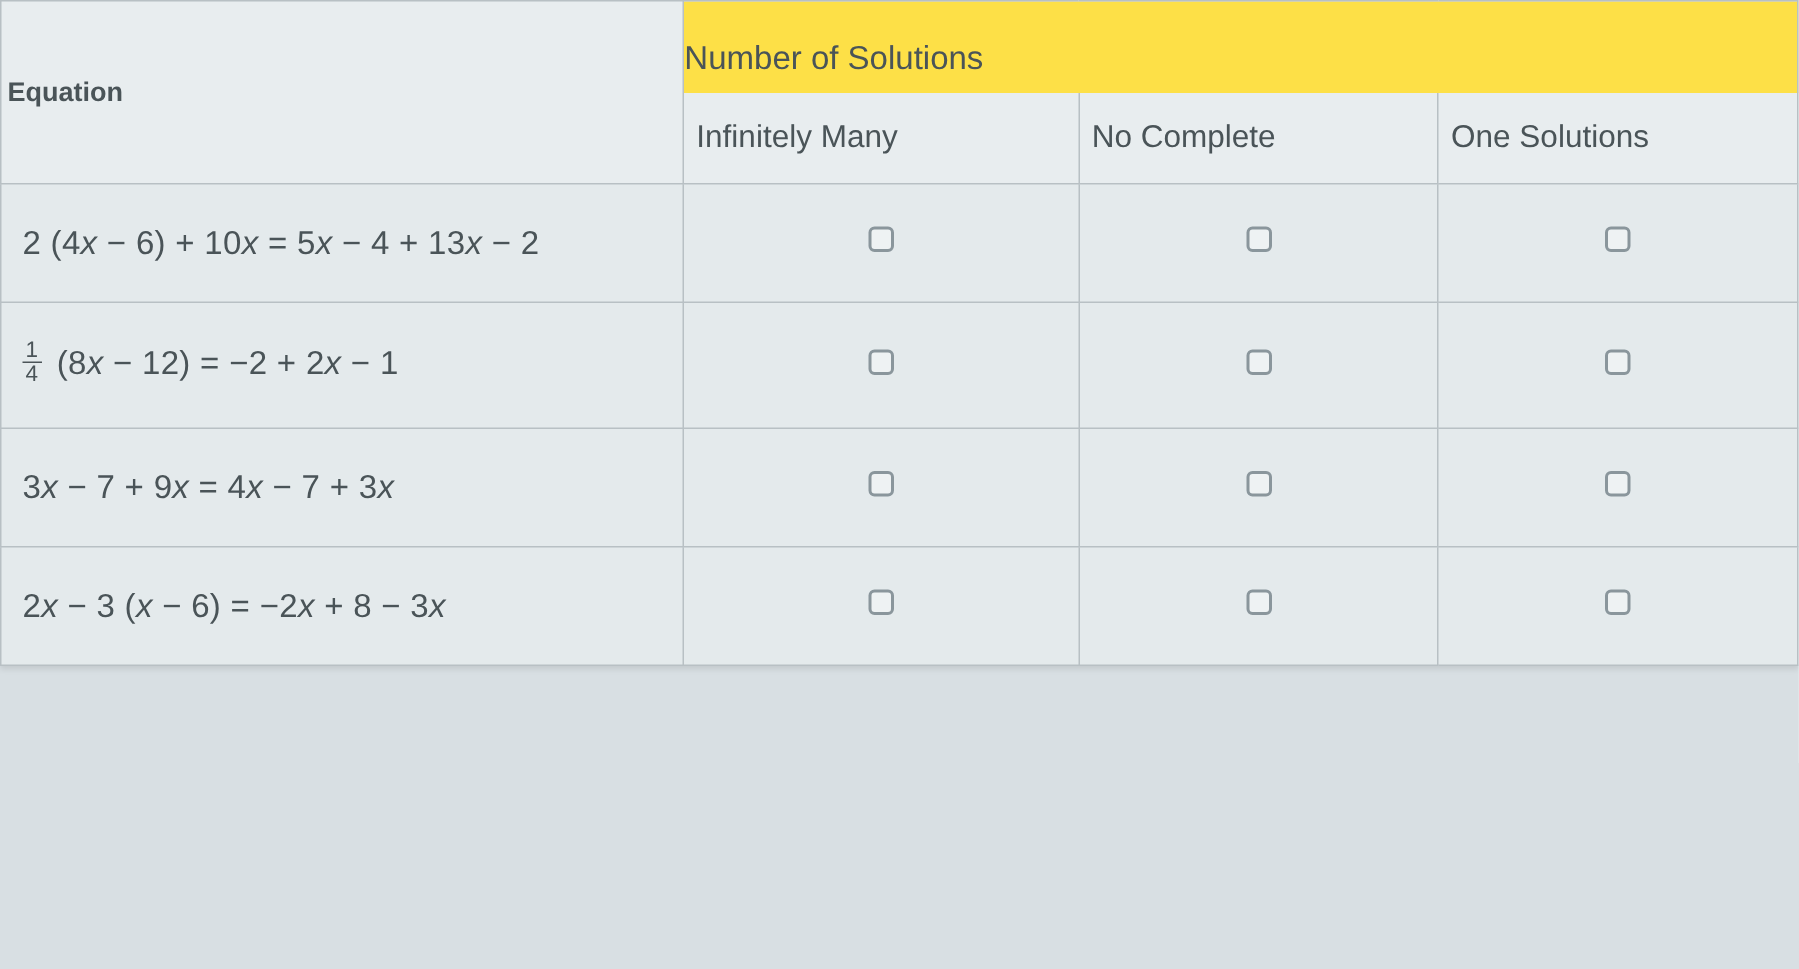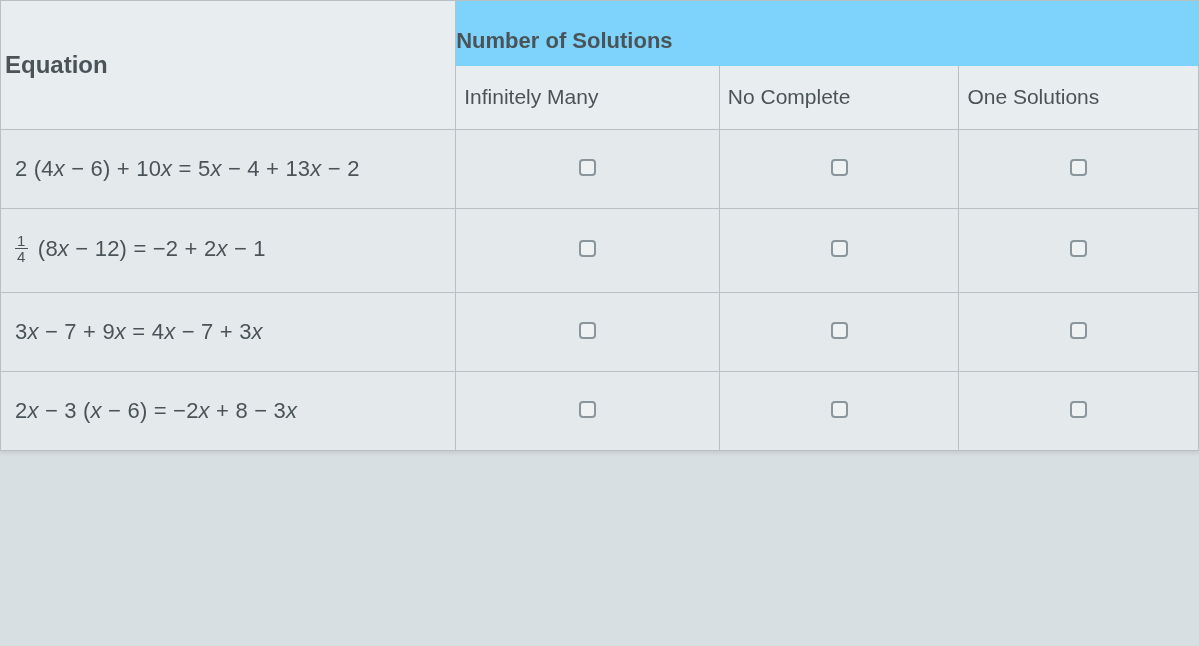--- a/index.html
+++ b/index.html
@@ -32,29 +32,29 @@
     }
     .matrix-table th, .matrix-table td {
       border: 1px solid #b8c0c4;
       padding: 0;
       text-align: left;
       font-family: Arial, Helvetica, sans-serif;
       color: #4a5458;
     }
     .header-solutions {
       text-align: right;
-      font-weight: bold;
+      font-weight: normal;
       font-size: 22px;
       padding: 25px 0 10px 0 !important;
       border-bottom: none !important;
-      background: #7dd3fc;
+      background: #fde047;
     }
     .header-equation {
       font-weight: bold;
-      font-size: 24px;
+      font-size: 18px;
       padding: 50px 12px 50px 4px !important;
       vertical-align: middle;
       background: #e8edef;
       width: 38%;
     }
     .subheader-row th {
       text-align: left;
       font-weight: normal;
       font-size: 21px;
       padding: 18px 8px !important;

